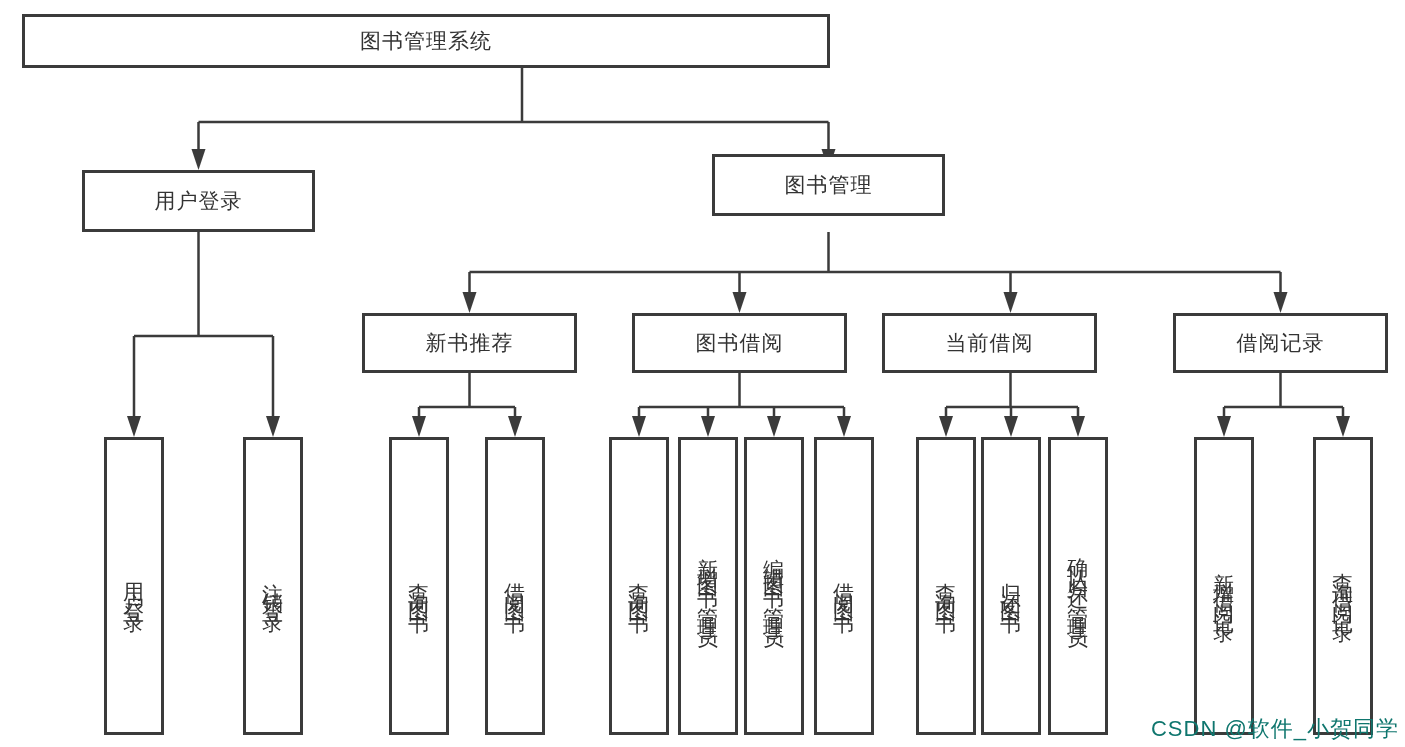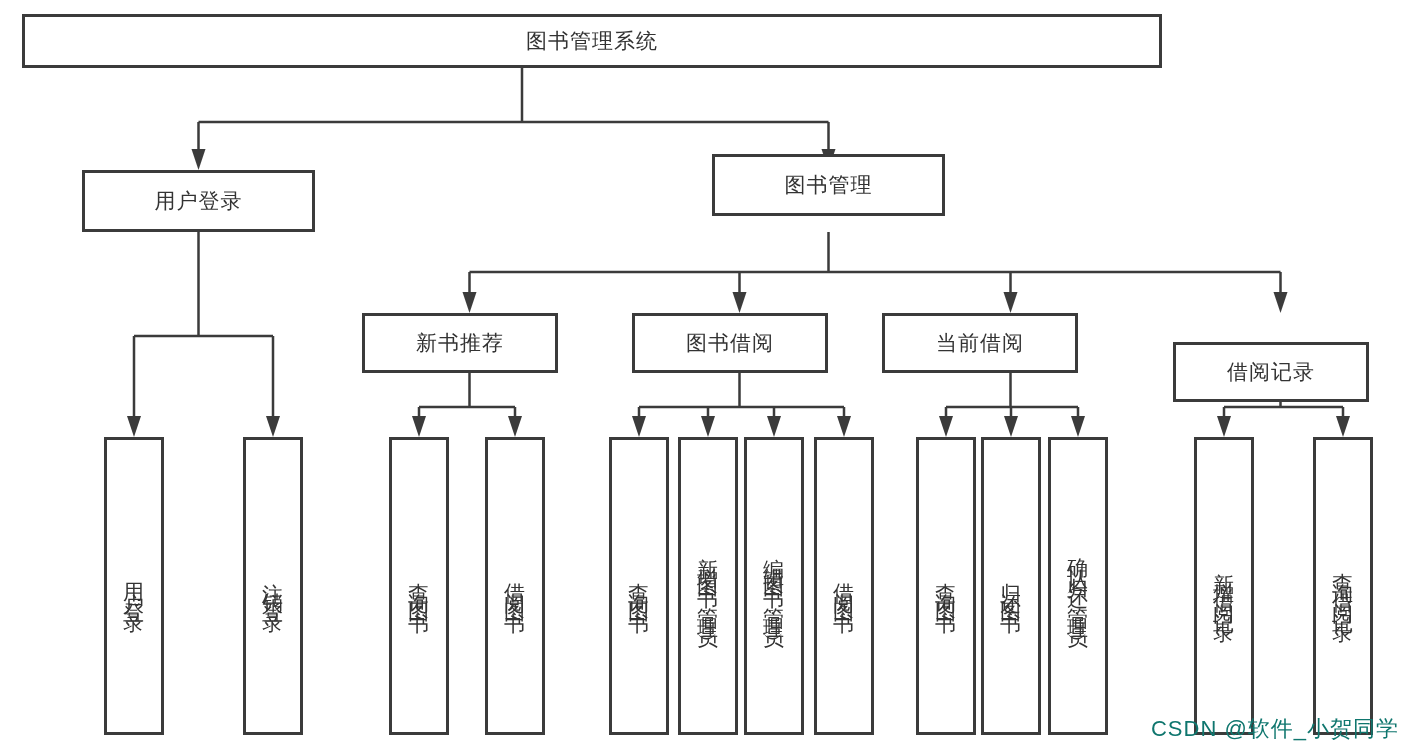--- a/index.html
+++ b/index.html
@@ -28,30 +28,30 @@
     border: 3px solid #3b3b3b;
     display: flex;
     align-items: center;
     justify-content: center;
     color: #333333;
     font-size: 21px;
     letter-spacing: 1px;
     text-align: center;
   }
   
-  .n-root   { left: 22px;   top: 14px;  width: 1140px; height: 54px; }
+  .n-root   { left: 22px;   top: 14px;  width: 808px; height: 54px; }
   
   .n-l2a    { left: 82px;   top: 170px; width: 233px;  height: 62px; }
   .n-l2b    { left: 712px;  top: 154px; width: 233px;  height: 62px; }
   
-  .n-l3     { top: 313px; width: 196px; height: 60px; }
+  .n-l3     { top: 313px; width: 215px; height: 60px; }
   .n-l3a    { left: 362px; }
   .n-l3b    { left: 632px; }
   .n-l3c    { left: 882px; }
-  .n-l3d    { left: 1173px; margin-top: 29px; }
+  .n-l3d    { left: 1173px; }
   
   .leaf     { top: 437px; width: 60px; height: 298px; }
   .leaf > span {
     writing-mode: vertical-rl;
     text-orientation: mixed;
     letter-spacing: 10px;
     font-size: 21px;
     line-height: 1;
     color: #333333;
   }

